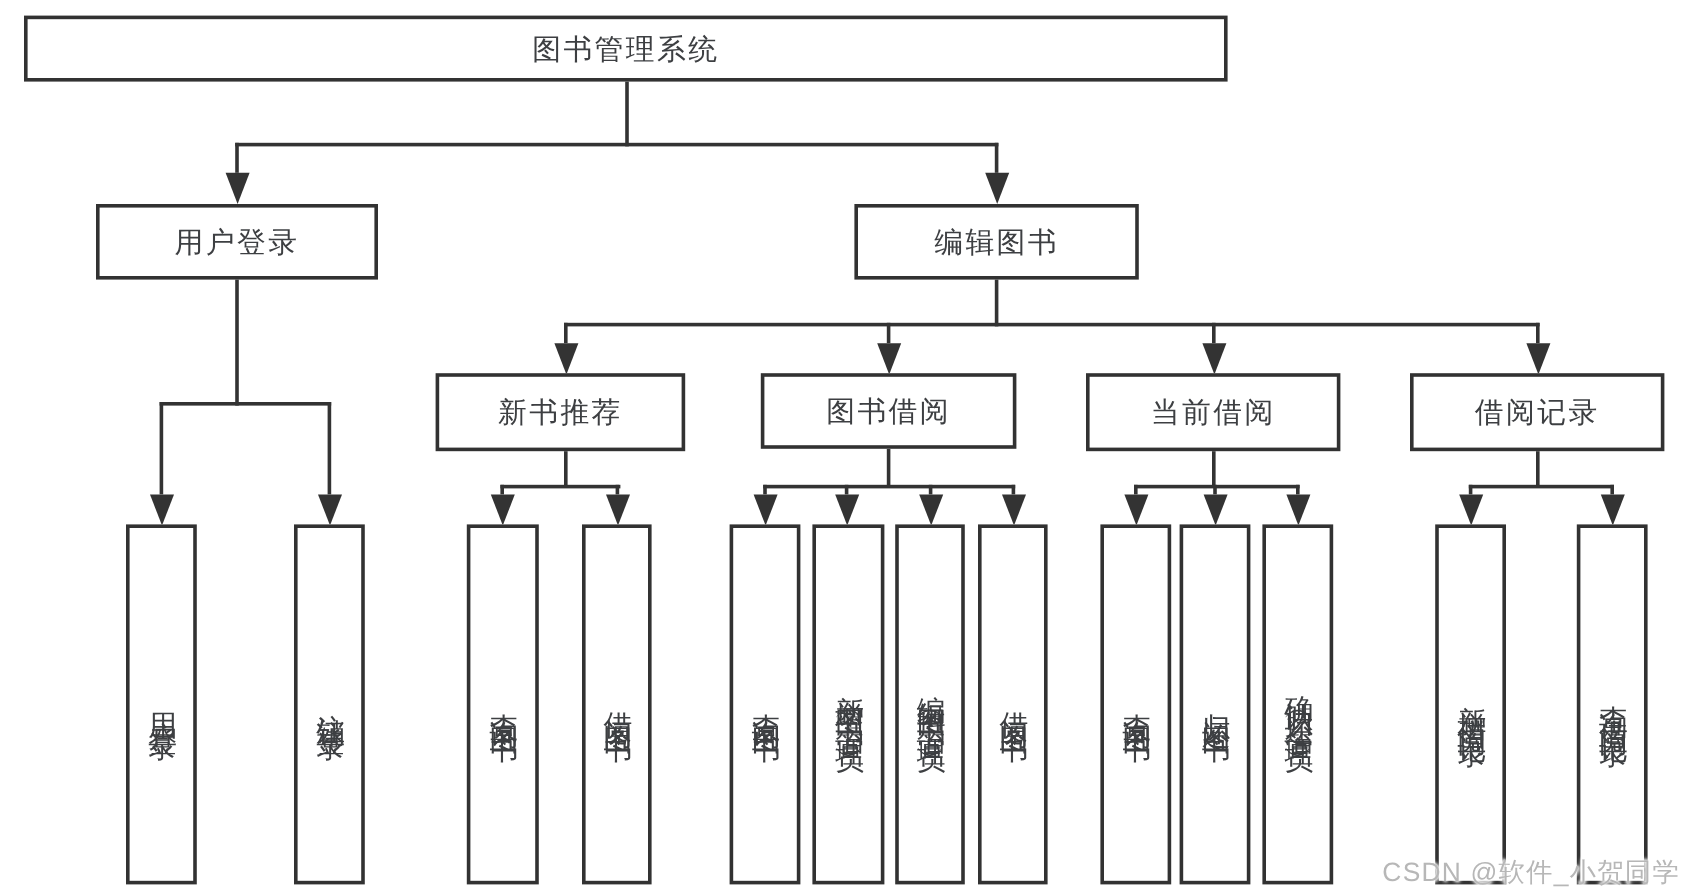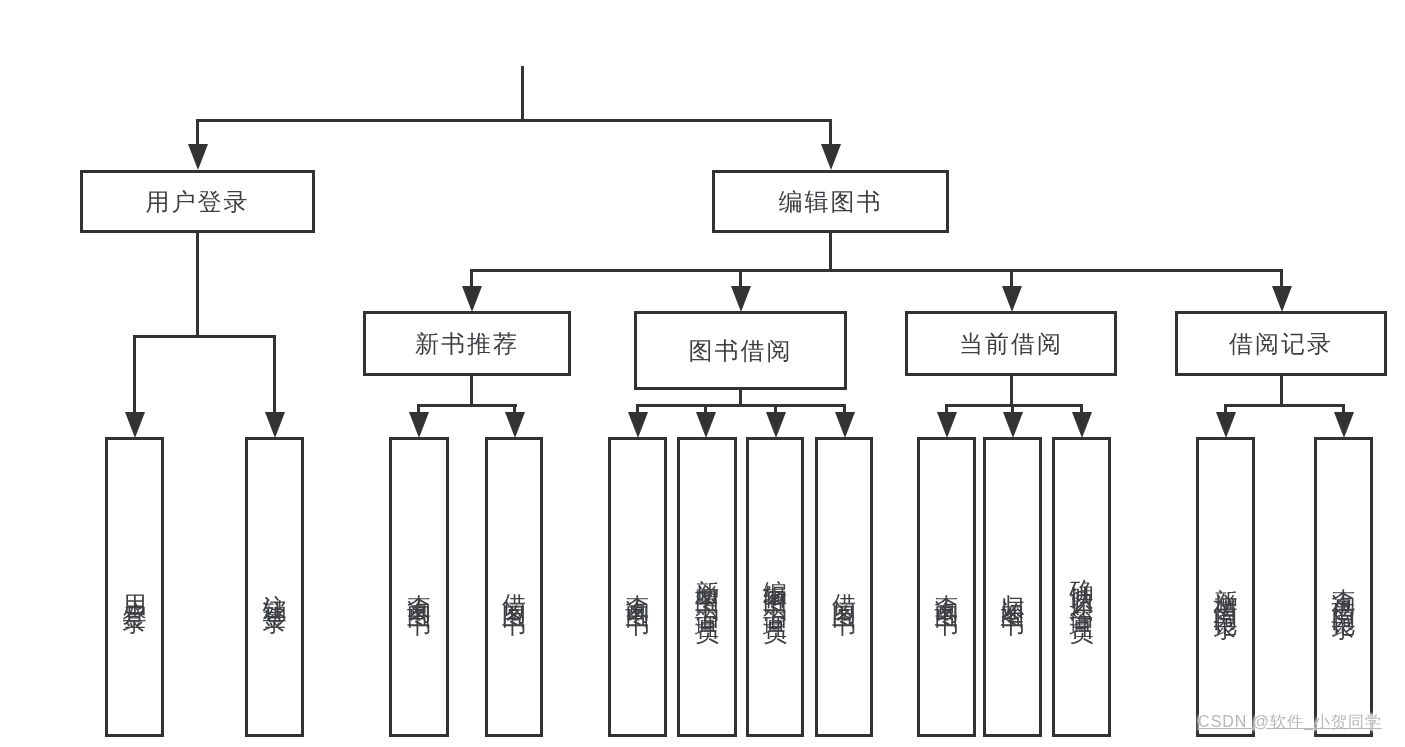--- a/index.html
+++ b/index.html
@@ -36,21 +36,21 @@
     letter-spacing: 6px;
     line-height: 1;
     white-space: nowrap;
   }
 
   
   #n-root { left: 20px;  top: 13px;  width: 1003px; height: 55px; }
   #n-user { left: 80px;  top: 170px; width: 235px;  height: 63px; }
   #n-mgmt { left: 712px; top: 170px; width: 237px;  height: 63px; }
   #n-rec  { left: 363px; top: 311px; width: 208px;  height: 65px; }
-  #n-bor  { left: 634px; top: 311px; width: 213px;  height: 79px; }
+  #n-bor  { left: 634px; top: 311px; width: 213px;  height: 63px; }
   #n-cur  { left: 905px; top: 311px; width: 212px;  height: 65px; }
   #n-rcd  { left: 1175px;top: 311px; width: 212px;  height: 65px; }
 
   .leaf { top: 437px; height: 300px; width: 59px; }
   #n-u1 { left: 105px; }
   #n-u2 { left: 245px; }
   #n-r1 { left: 389px; width: 60px; }
   #n-r2 { left: 485px; width: 58px; }
   #n-b1 { left: 608px; }
   #n-b2 { left: 677px; width: 60px; }
@@ -121,28 +121,27 @@
   
   #l-rcd-v { left: 1280px; top: 374px; width: 3px;   height: 32px; }
   #l-rcd-h { left: 1224px; top: 404px; width: 121px; height: 3px; }
   #a-d1 { left: 1224px; top: 404px; height: 8px; }
   #a-d2 { left: 1342px; top: 404px; height: 8px; }
 
   
   .watermark {
     position: absolute;
     top: 712px;
-    right: 23px;
-    font-size: 16px;
+    right: 5px;
+    font-size: 22px;
     letter-spacing: 1px;
     color: #b7b7b7;
     text-shadow: 0 0 2px #ffffff, 0 0 4px #ffffff, 1px 1px 3px #ffffff, -1px -1px 3px #ffffff;
     white-space: nowrap;
     z-index: 5;
-    text-decoration: underline;
   }
 </style>
 </head>
 <body>
 
 <div class="canvas">
 
   <div class="line" id="l-root-v"></div>
   <div class="line" id="l-root-h"></div>
   <div class="varrow" id="a-root-1"></div>
@@ -176,20 +175,23 @@
   <div class="line" id="l-cur-h"></div>
   <div class="varrow" id="a-c1"></div>
   <div class="varrow" id="a-c2"></div>
   <div class="varrow" id="a-c3"></div>
 
   <div class="line" id="l-rcd-v"></div>
   <div class="line" id="l-rcd-h"></div>
   <div class="varrow" id="a-d1"></div>
   <div class="varrow" id="a-d2"></div>
 
+  <div class="node hnode" id="n-root">
+    <span>图书管理系统</span>
+  </div>
 
   <div class="node hnode" id="n-user">
     <span>用户登录</span>
   </div>
   <div class="node hnode" id="n-mgmt">
     <span>编辑图书</span>
   </div>
 
   <div class="node hnode" id="n-rec">
     <span>新书推荐</span>

